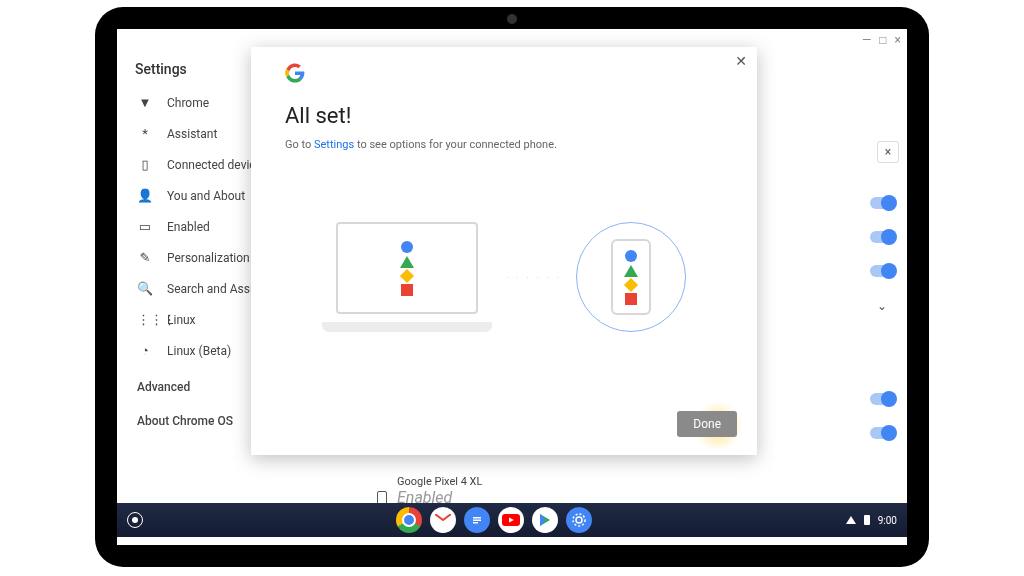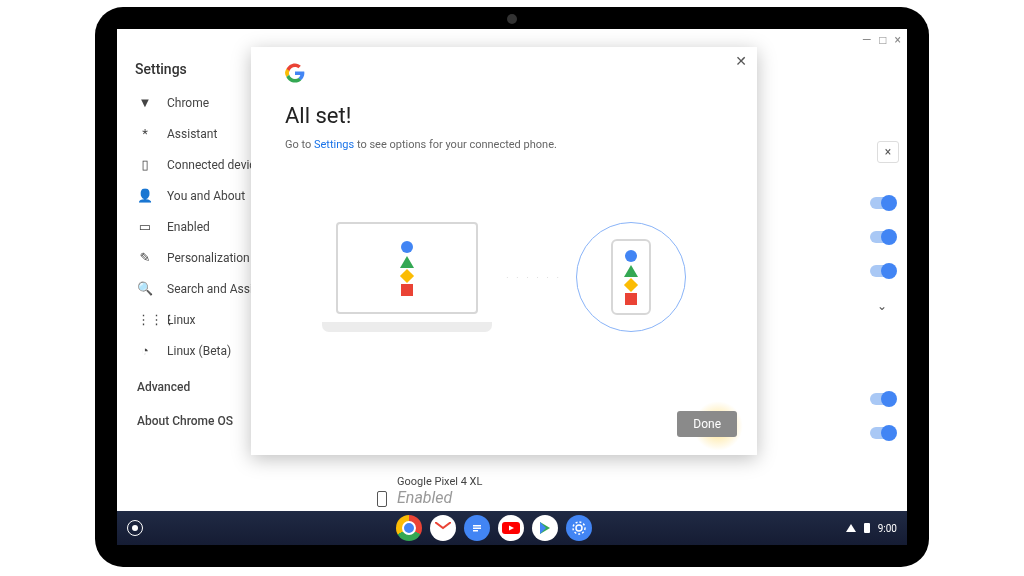--- a/index.html
+++ b/index.html
@@ -74,21 +74,21 @@
   .sh-diam { width:10px; height:10px; background:#fbbc04; transform:rotate(45deg); }
   .sh-sq   { width:12px; height:12px; background:#ea4335; }
 
   .done-wrap { position:absolute; right:20px; bottom:18px;margin-top:32px; }
   .done-glow { position:absolute; right:-6px; top:-10px; width:50px; height:50px; border-radius:50%;
                background:radial-gradient(circle,#ffe082 0%,rgba(255,224,130,0) 70%); z-index:0; }
   .done-btn  { position:relative; z-index:1; padding:6px 16px; background:#8a8a8a; color:#fff;
                font-size:12px; border-radius:3px; cursor:pointer; }
 
   
-  .shelf { position:absolute; left:0; right:0; bottom:0; height:34px;
+  .shelf { position:absolute; left:0; right:0; bottom:8px; height:34px;
            background:linear-gradient(#202a44,#151c33); display:flex; align-items:center;
            justify-content:space-between; padding:0 10px; color:#fff; }
   .shelf-left { width:16px; height:16px; border:1.5px solid #fff; border-radius:50%; position:relative; }
   .shelf-left::after { content:""; position:absolute; left:4px; top:4px; width:6px; height:6px;
                        background:#fff; border-radius:50%; }
   .shelf-apps { display:flex; gap:8px; align-items:center; }
   .app { width:26px; height:26px; border-radius:50%; display:flex; align-items:center;
          justify-content:center; font-size:13px; color:#fff; }
   .app.chrome  { background:conic-gradient(#ea4335 0 120deg,#34a853 120deg 240deg,#fbbc04 240deg 360deg); position:relative; }
   .app.chrome::after{content:"";width:10px;height:10px;border-radius:50%;background:#4285f4;border:2px solid #fff;}

